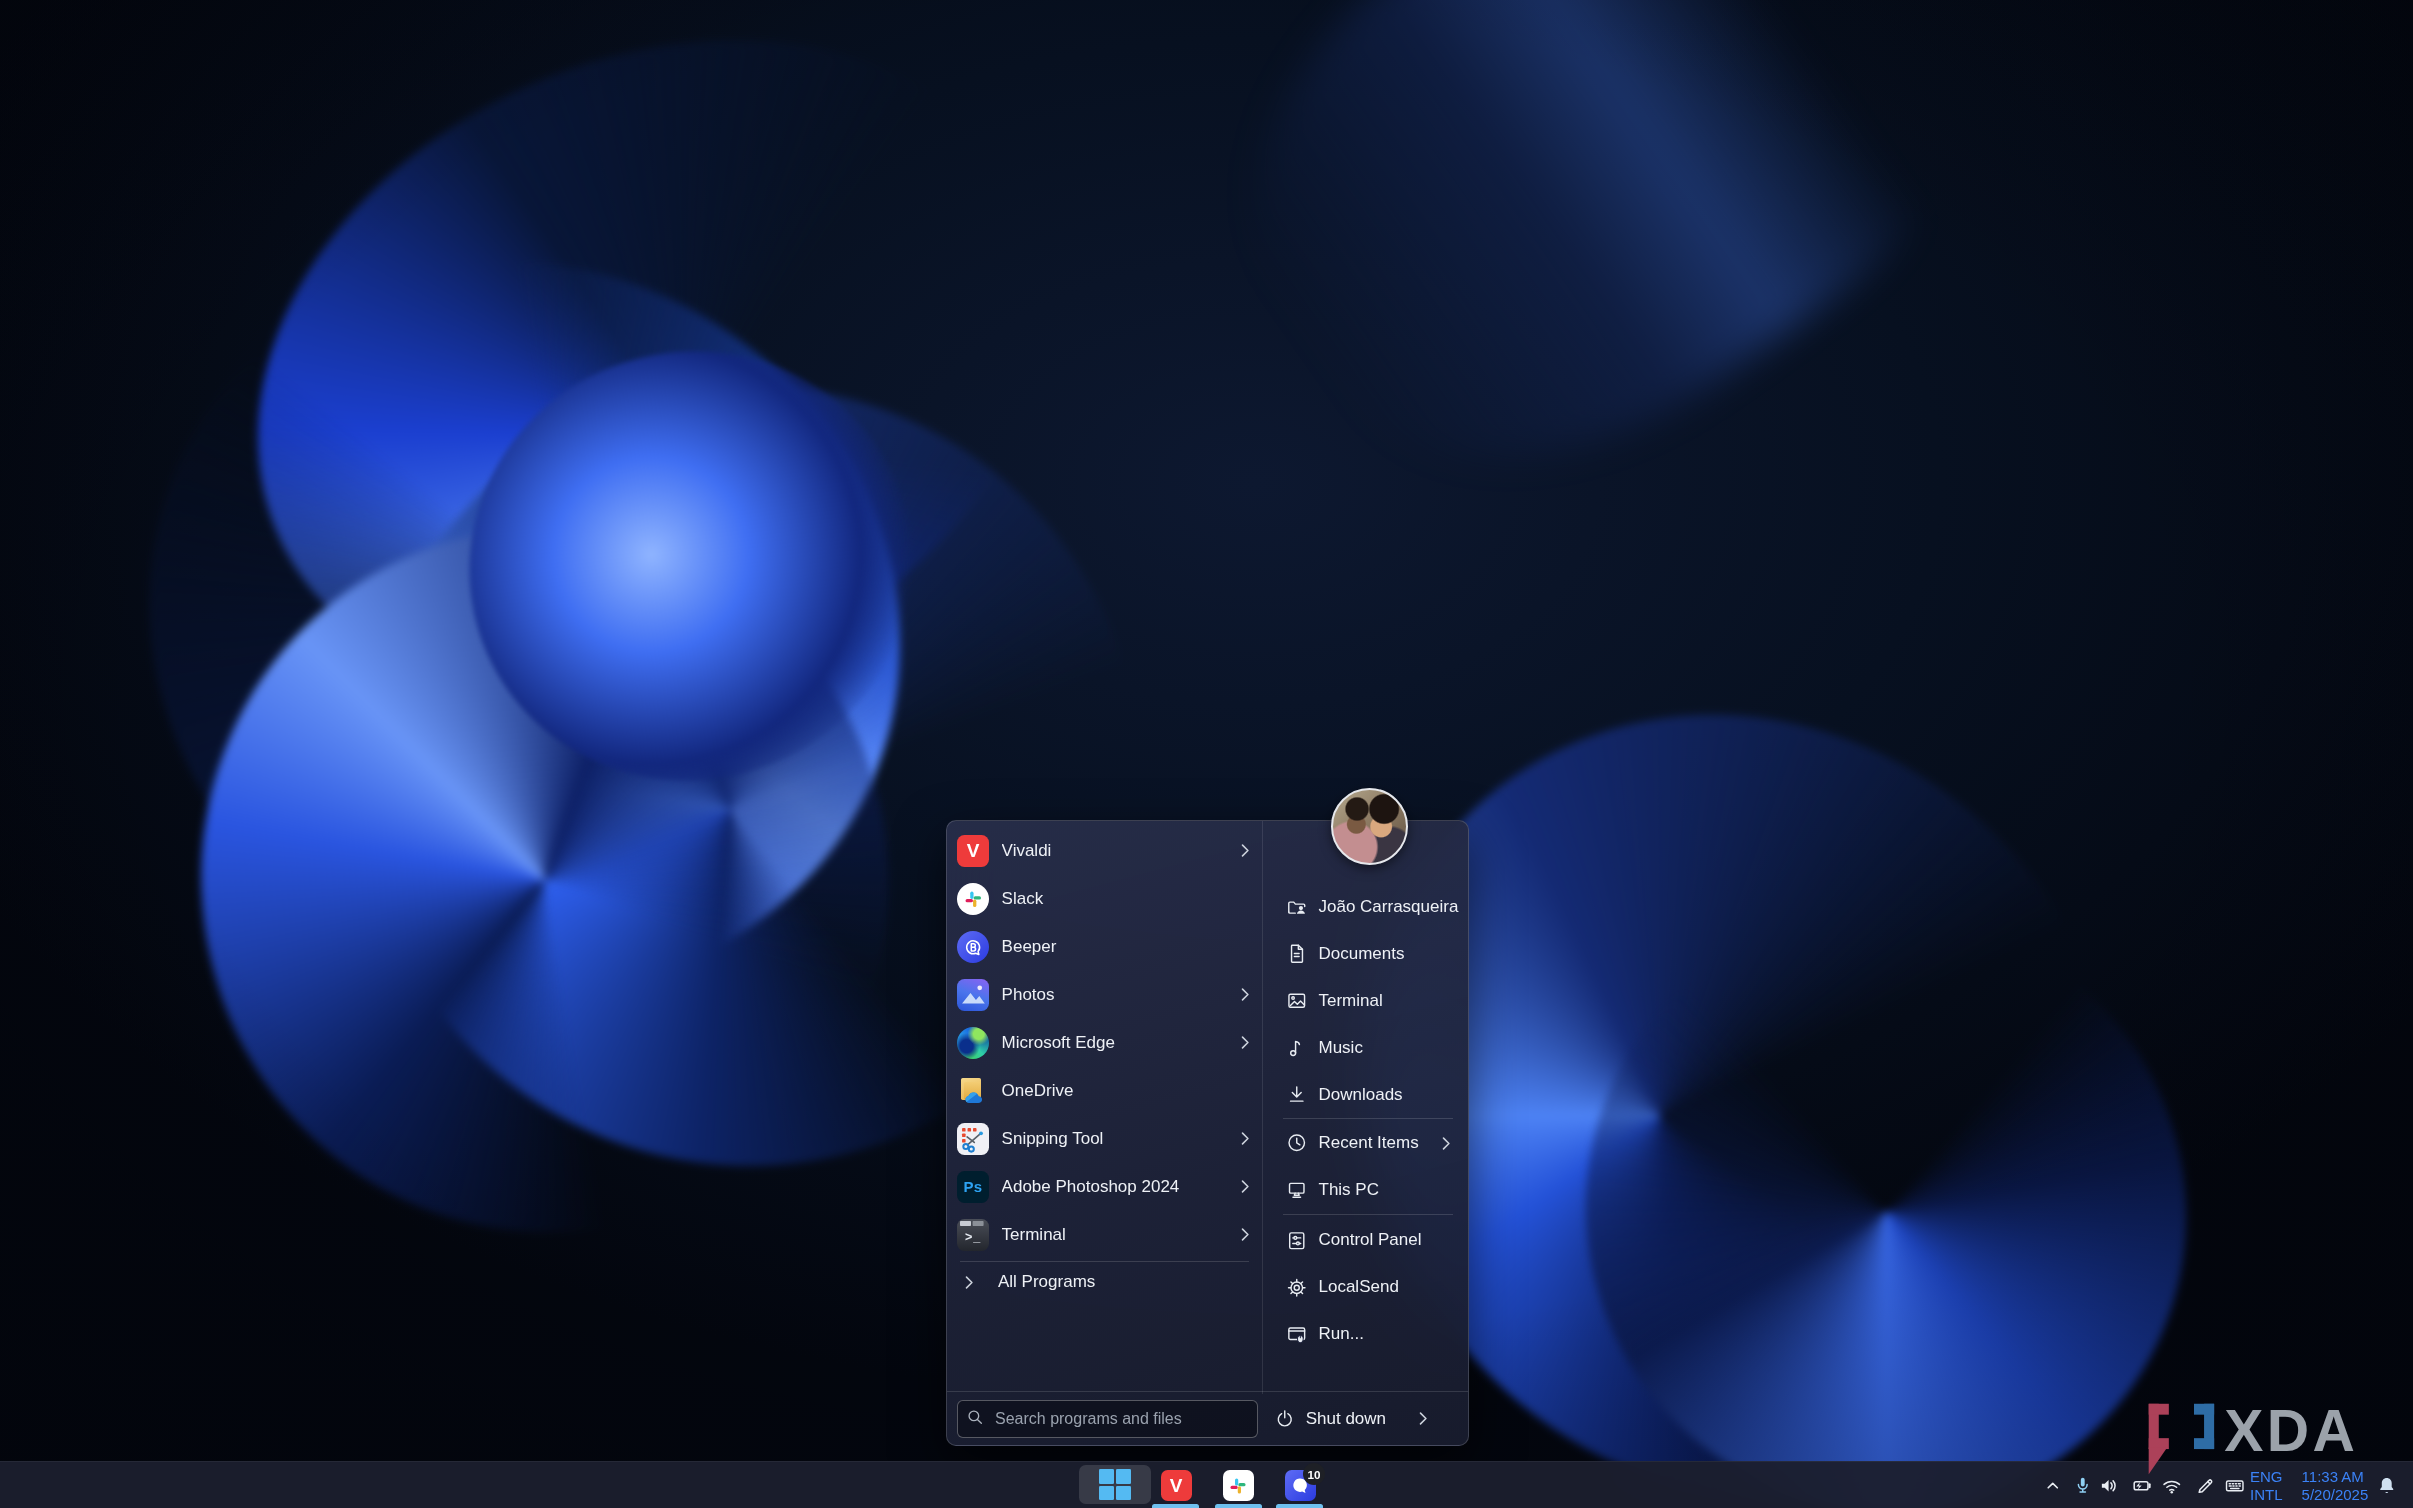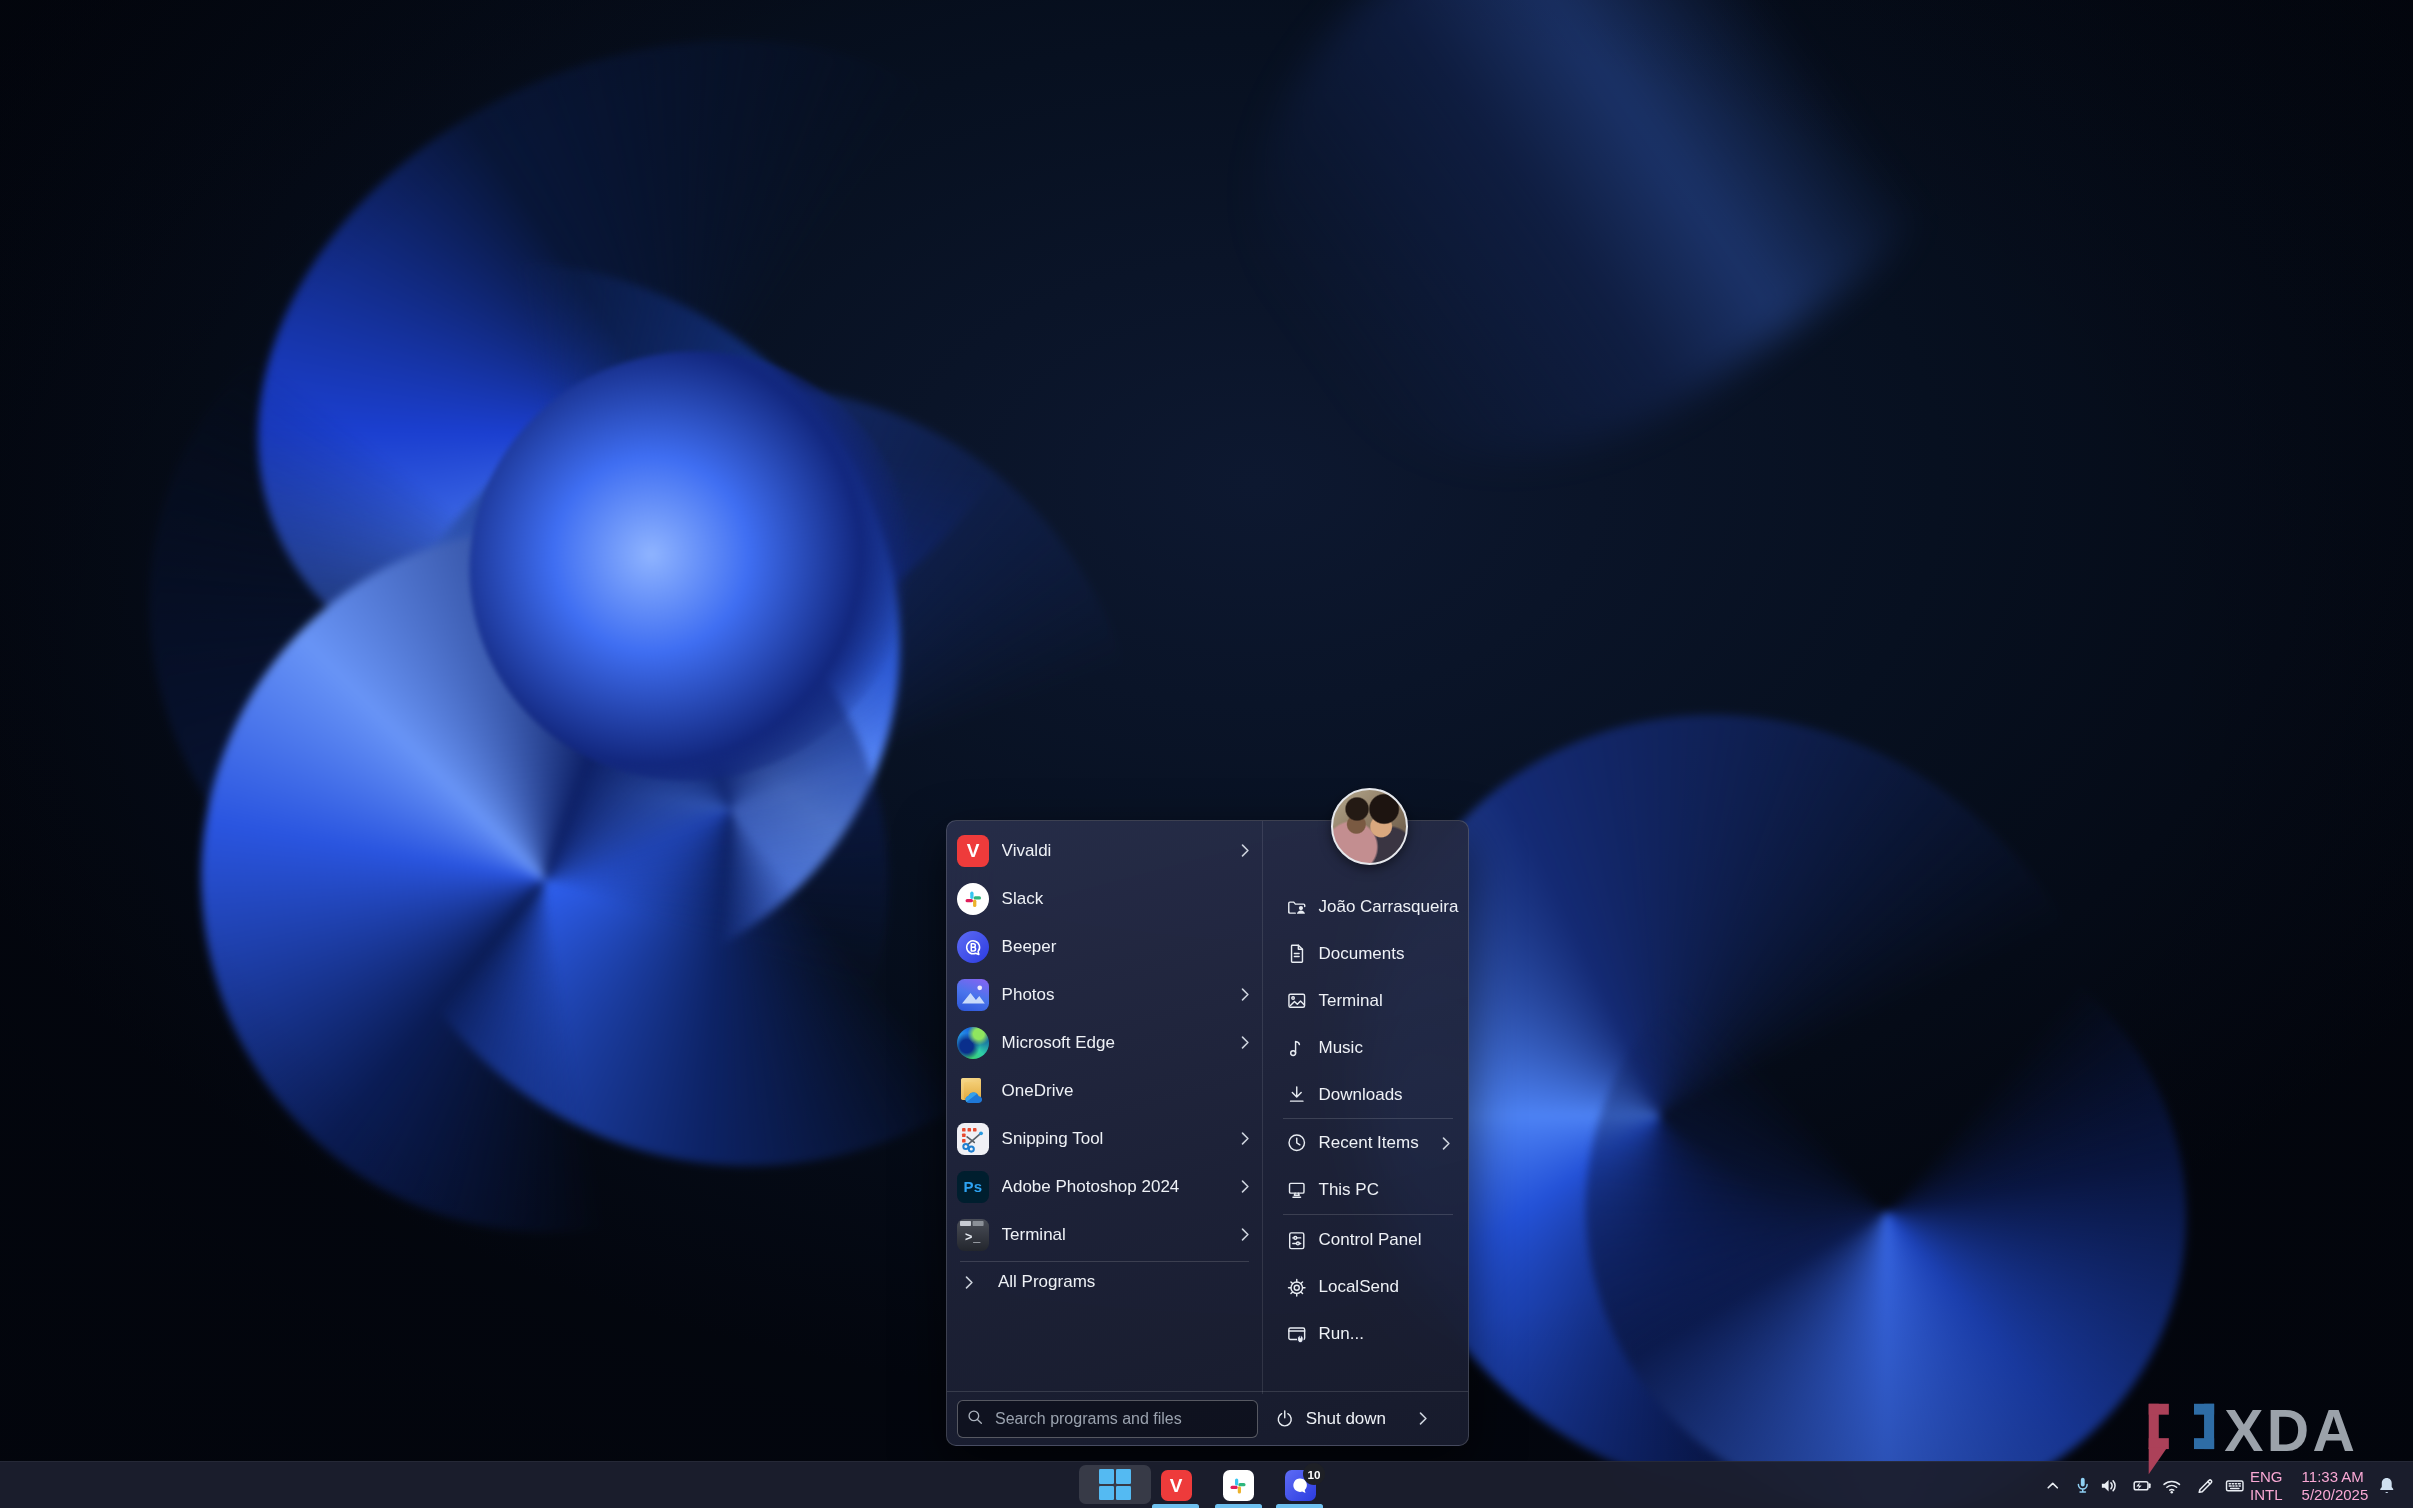--- a/index.html
+++ b/index.html
@@ -133,21 +133,21 @@
             align-items:center; justify-content:center; }
   .tb-app .app-ic { width:31px; height:31px; border-radius:6.7px; flex:0 0 31px; }
   .badge { position:absolute; right:-8.4px; top:-5.9px; width:22.6px; height:22.6px; border-radius:50%;
            background:#1e2026; color:#fff; font-size:11.7px; font-weight:700;
            display:flex; align-items:center; justify-content:center; z-index:2; }
   .indicator { position:absolute; top:42px; width:47px; height:5px; background:#6ec0ef;
                border-radius:2.5px 2.5px 0 0; }
   .tray-ic { position:absolute; top:11.7px; width:23.5px; height:23.5px; }
   .clock { position:absolute; left:2250px; top:5px; width:124px; height:37px; display:grid;
            grid-template-columns:auto auto; column-gap:13.4px; row-gap:0.8px; align-content:center;
-           color:#f9a8d4; font-size:15px; line-height:17.6px; }
+           color:#3b82f6; font-size:15px; line-height:17.6px; }
   .bell { position:absolute; left:2375px; top:11.7px; width:23.5px; height:23.5px; }
 </style>
 </head>
 <body>
 
 <div class="screen">
 
   <div class="wp">
     <div class="petal p1"></div>
     <div class="petal p2"></div>

